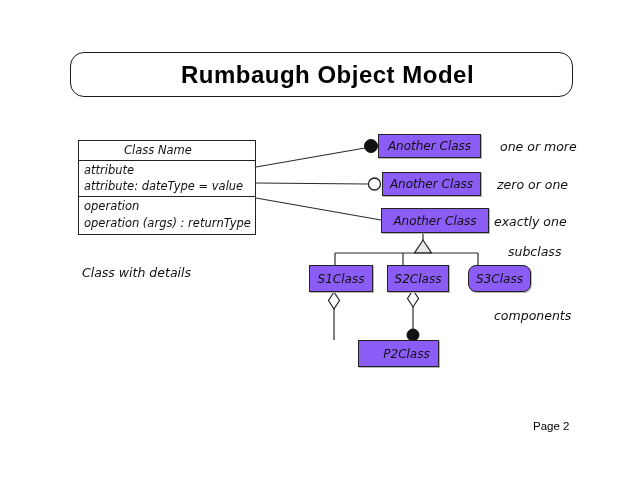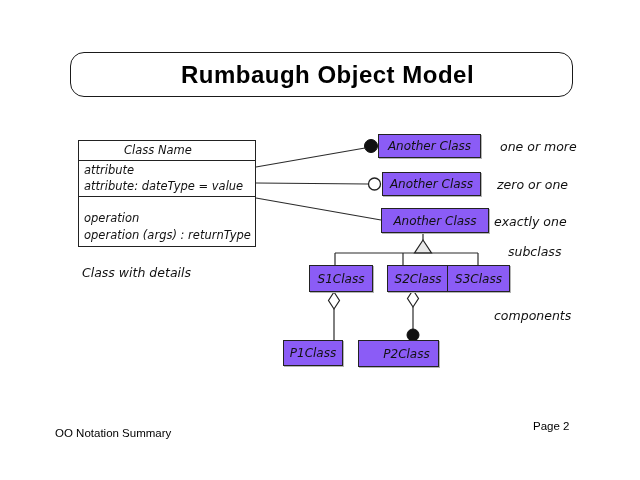--- a/index.html
+++ b/index.html
@@ -15,33 +15,33 @@
 
   
   svg.connectors{position:absolute;left:0;top:0;}
 
   
   .class-box{position:absolute;left:78px;top:140px;width:176px;
              border:1.2px solid #222;background:#fff;font-size:11.5px;font-style:italic;}
   .cb-header{height:17px;padding:2px 0 0 5px;margin-left:40px;}
   .cb-attrs{border-top:1.2px solid #222;padding:1px 0 2px 5px;}
   .cb-attrs div{line-height:16.2px;white-space:nowrap;}
-  .cb-ops{border-top:1.2px solid #222;padding:13px 0 3px 5px;}
+  .cb-ops{border-top:1.2px solid #222;padding:1px 0 3px 5px;}
   .cb-ops div{line-height:16.5px;white-space:nowrap;}
 
   
   .uml-box{position:absolute;border:1.2px solid #222;background:#8b5cf6;
            box-shadow:1px 1px 0 #b5b5b5;display:flex;align-items:center;
            justify-content:center;font-size:12px;font-style:italic;white-space:nowrap;}
   .b-ac1{left:378px;top:134px;width:101px;height:22px;}
   .b-ac2{left:382px;top:172px;width:97px;height:22px;}
   .b-ac3{left:381px;top:208px;width:106px;height:23px;}
   .b-s1{left:309px;top:265px;width:62px;height:25px;}
   .b-s2{left:387px;top:265px;width:60px;height:25px;}
-  .b-s3{left:447px;top:265px;width:61px;height:25px;}
+  .b-s3{left:468px;top:265px;width:61px;height:25px;border-radius:8px;}
   .b-p1{left:283px;top:340px;width:58px;height:24px;}
   .b-p2{left:358px;top:340px;width:63px;height:25px;padding-left:16px;}
 
   
   .lbl{position:absolute;font-size:12.5px;font-style:italic;white-space:nowrap;color:#111;}
   .l-one{left:500px;top:139px;}
   .l-zero{left:497px;top:177px;}
   .l-exact{left:494px;top:214px;}
   .l-sub{left:508px;top:244px;}
   .l-comp{left:494px;top:308px;}
@@ -104,19 +104,17 @@
   <div class="lbl l-one">one or more</div>
   <div class="lbl l-zero">zero or one</div>
   <div class="lbl l-exact">exactly one</div>
   <div class="lbl l-sub">subclass</div>
   <div class="lbl l-comp">components</div>
 
   <div class="uml-box b-s1">S1Class</div>
   <div class="uml-box b-s2">S2Class</div>
   <div class="uml-box b-s3">S3Class</div>
 
-  <div class="uml-box b-p1">P1Class</div>
   <div class="uml-box b-p2">P2Class</div>
 
-  <div class="footer-left">OO Notation Summary</div>
   <div class="footer-right">Page 2</div>
 
 </div>
 
 </body></html>

